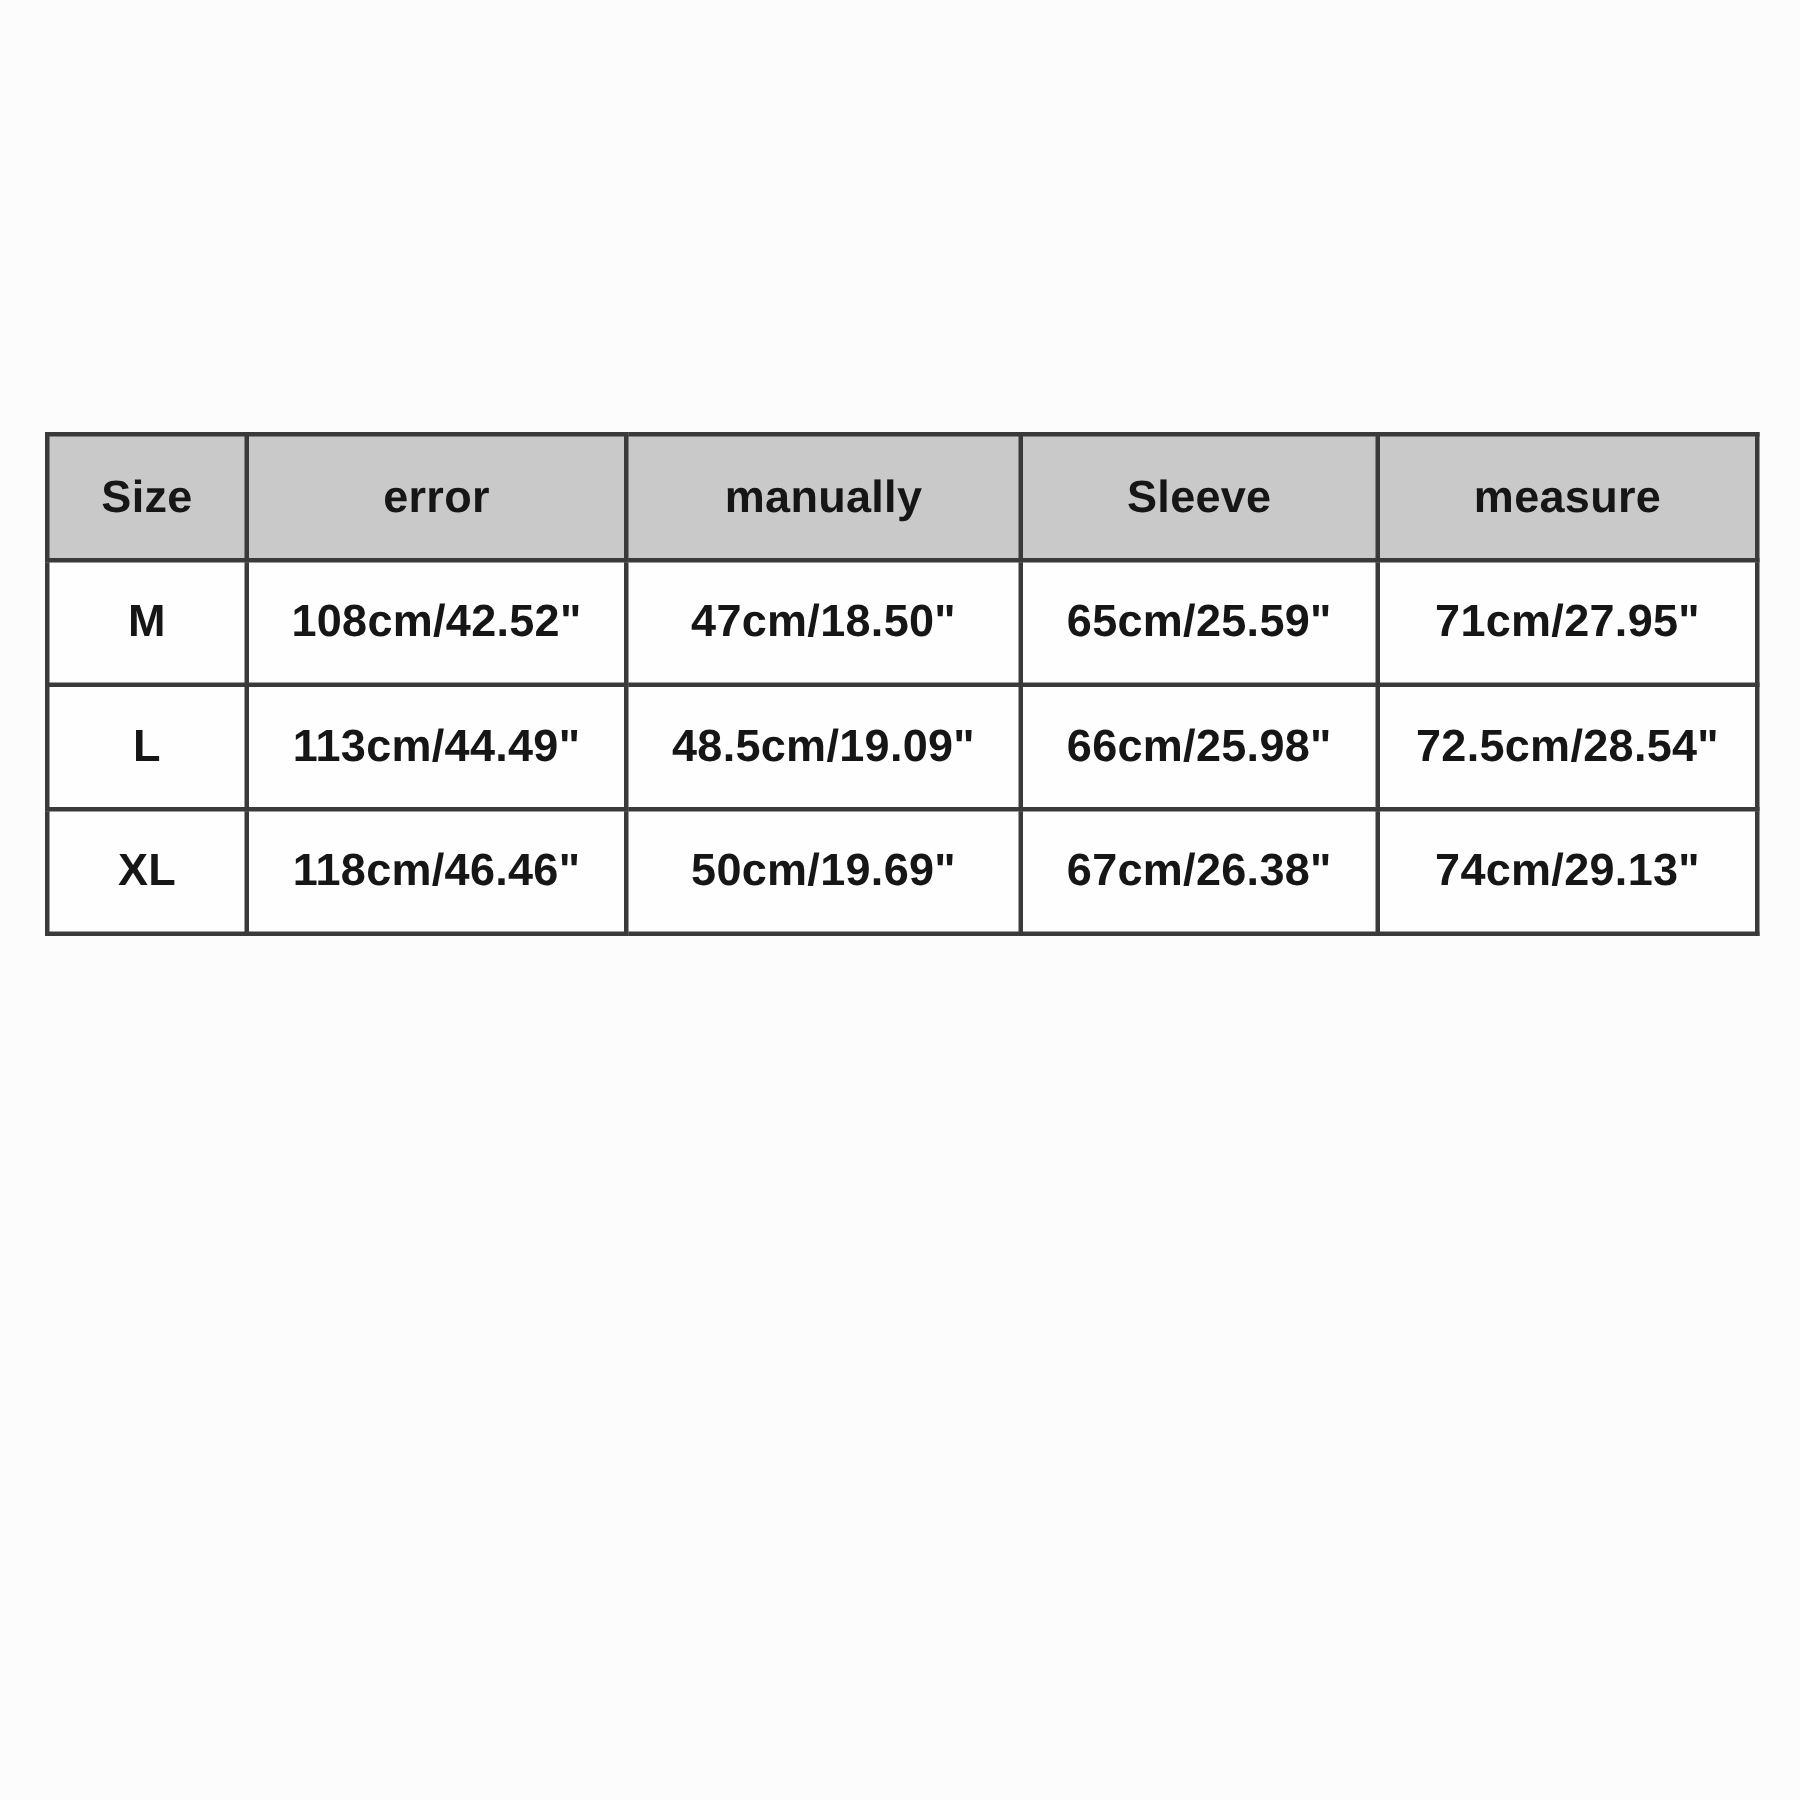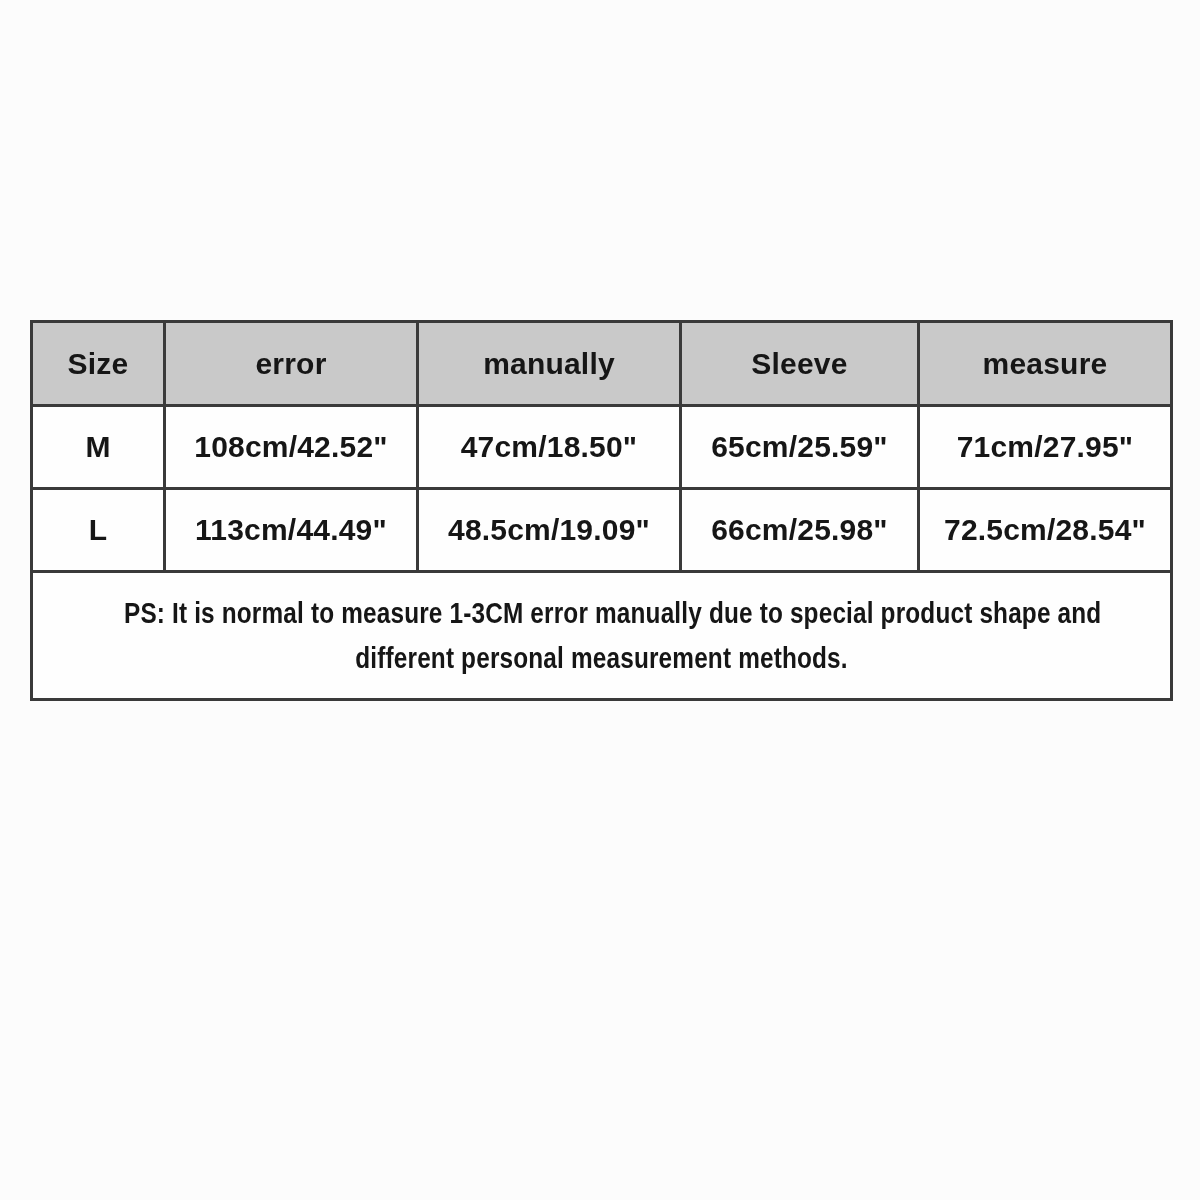--- a/index.html
+++ b/index.html
@@ -10,21 +10,20 @@
     width: 1200px;
     height: 1200px;
     background: #fcfcfc;
     font-family: "Liberation Sans", sans-serif;
     overflow: hidden;
   }
   .canvas {
     position: relative;
     width: 1200px;
     height: 1136px;
-    margin-top: 32px;
   }
   table.size-table {
     position: absolute;
     left: 30px;
     top: 288px;
     width: 1140px;
     border-collapse: collapse;
     table-layout: fixed;
   }
   .size-table th,
@@ -92,21 +91,22 @@
         <td>65cm/25.59"</td>
         <td>71cm/27.95"</td>
       </tr>
       <tr class="data-row">
         <td>L</td>
         <td>113cm/44.49"</td>
         <td>48.5cm/19.09"</td>
         <td>66cm/25.98"</td>
         <td>72.5cm/28.54"</td>
       </tr>
-      <tr class="note-row">
-        <td class="note-cell" colspan="5">
-          <div class="note-line">PS: It is normal to measure 1-3CM error manually due to special product shape and</div>
-          <div class="note-line">different personal measurement methods.</div>
-        </td>
+      <tr class="data-row">
+        <td>XL</td>
+        <td>118cm/46.46"</td>
+        <td>50cm/19.69"</td>
+        <td>67cm/26.38"</td>
+        <td>74cm/29.13"</td>
       </tr>
     </tbody>
   </table>
 </div>
 
 </body></html>

